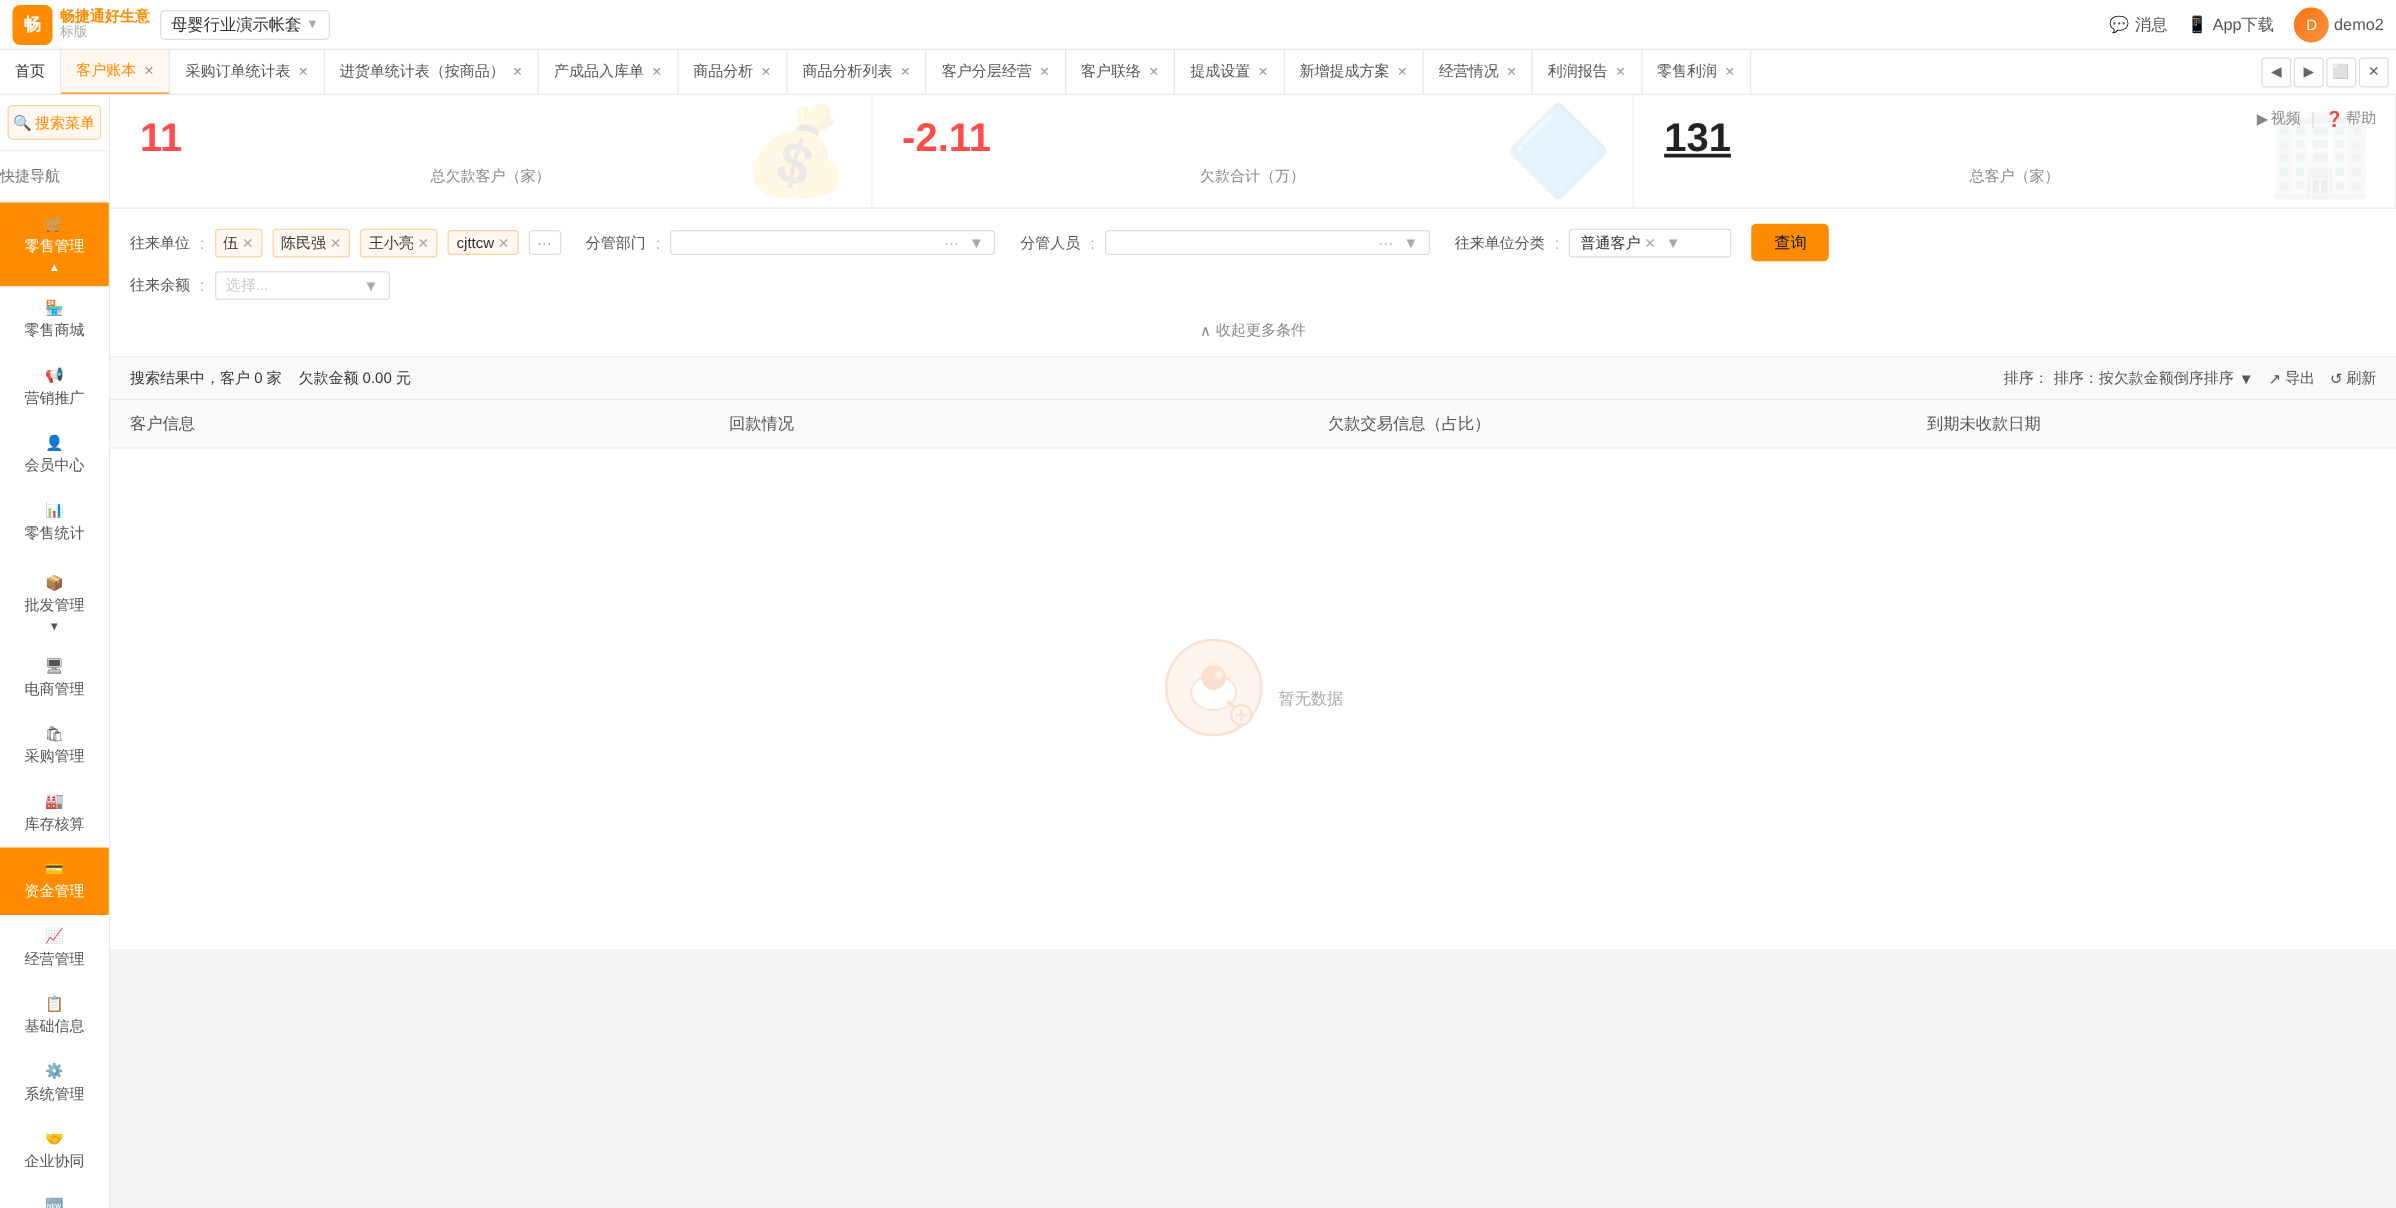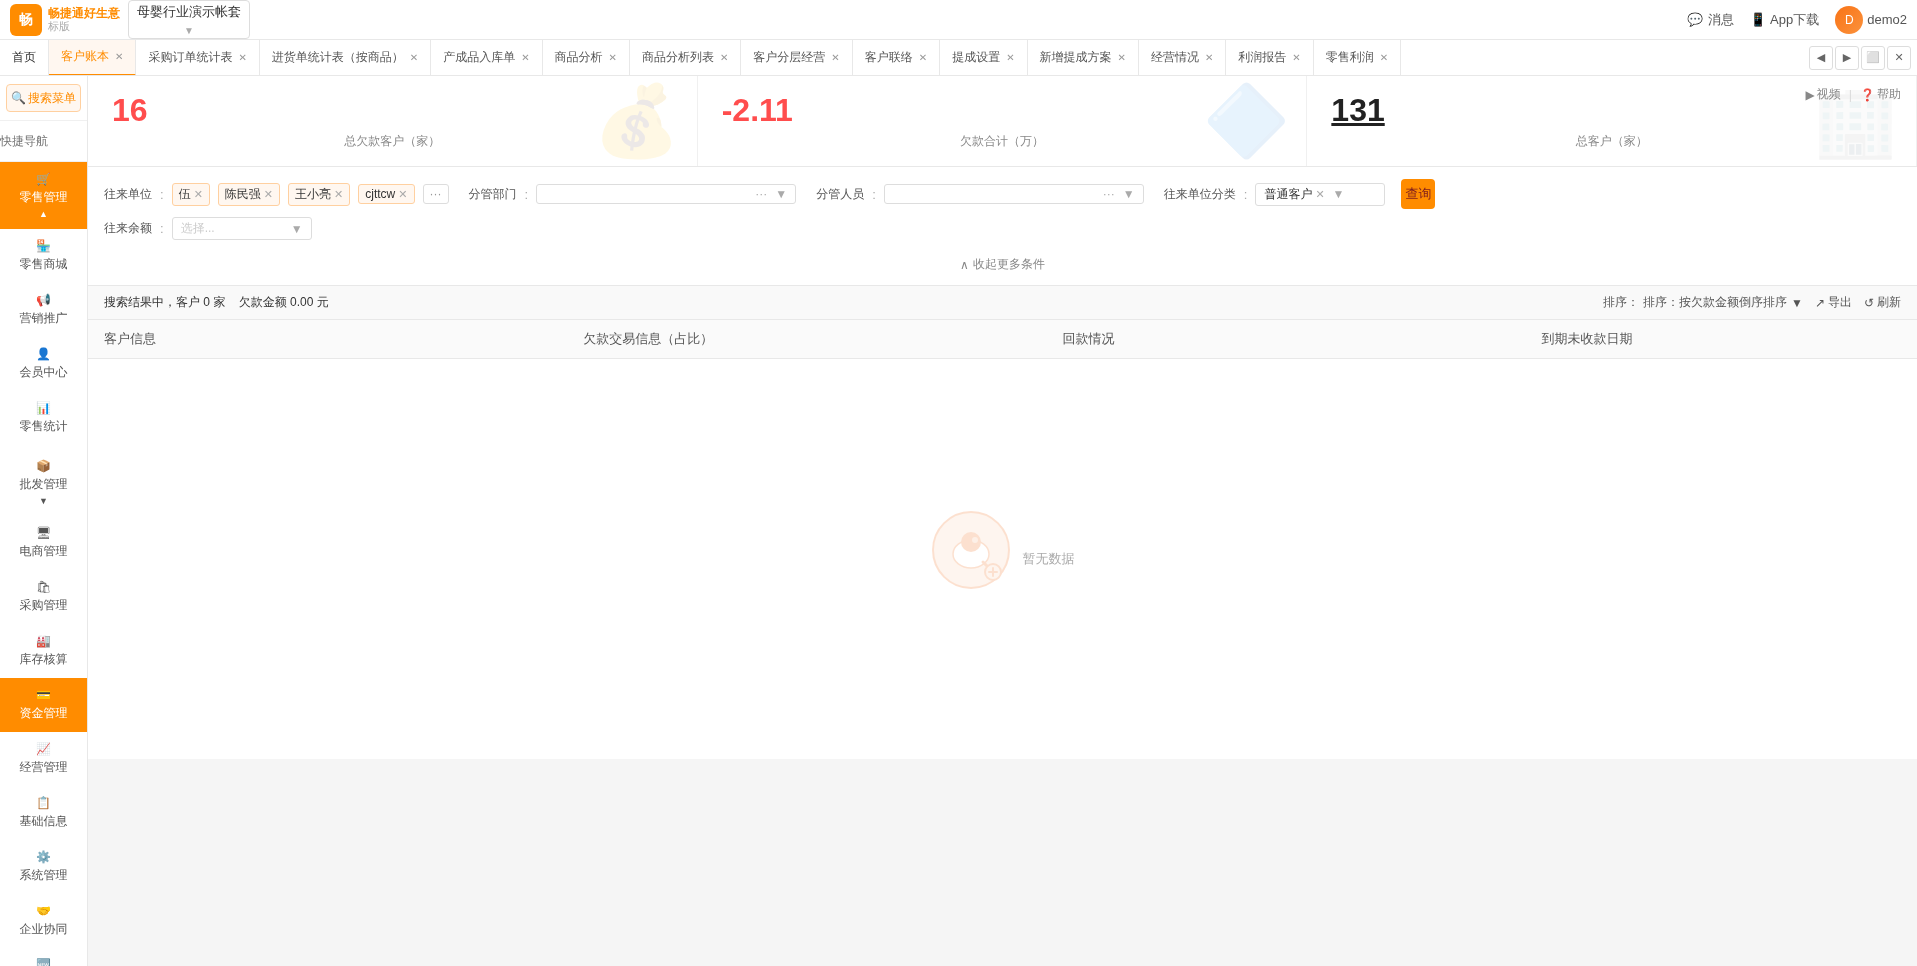--- a/index.html
+++ b/index.html
@@ -3,21 +3,21 @@
   <meta charset="utf-8">
   <style>
     * { margin: 0; padding: 0; box-sizing: border-box; }
     body { font-family: 'Microsoft YaHei', Arial, sans-serif; font-size: 13px; background: #f5f5f5; display: flex; flex-direction: column; height: 100vh; overflow: hidden; }
 
     
     .top-bar { background: #fff; height: 40px; display: flex; align-items: center; padding: 0 10px; border-bottom: 1px solid #e8e8e8; justify-content: space-between; flex-shrink: 0; }
     .top-bar-left { display: flex; align-items: center; gap: 8px; }
     .logo-area { display: flex; align-items: center; gap: 6px; }
     .logo-icon { width: 32px; height: 32px; background: #ff8c00; border-radius: 6px; display: flex; align-items: center; justify-content: center; color: white; font-size: 14px; font-weight: bold; }
-    .account-selector { display: flex; align-items: center; gap: 4px; font-size: 13px; color: #333; cursor: pointer; border: 1px solid #ddd; border-radius: 4px; padding: 2px 8px; flex-direction: column; }
+    .account-selector { display: flex; align-items: center; gap: 4px; font-size: 13px; color: #333; cursor: pointer; border: 1px solid #ddd; border-radius: 4px; padding: 2px 8px; }
     .top-bar-right { display: flex; align-items: center; gap: 16px; }
     .top-right-item { display: flex; align-items: center; gap: 4px; color: #555; cursor: pointer; font-size: 13px; }
     .avatar { width: 28px; height: 28px; border-radius: 50%; background: linear-gradient(135deg, #f97316, #fb923c); display: flex; align-items: center; justify-content: center; color: white; font-size: 12px; }
 
     
     .nav-tabs { background: #fff; height: 36px; display: flex; align-items: center; border-bottom: 1px solid #e8e8e8; flex-shrink: 0; overflow: hidden; }
     .nav-tab { height: 36px; padding: 0 12px; display: flex; align-items: center; gap: 4px; cursor: pointer; font-size: 12px; color: #555; border-right: 1px solid #e8e8e8; white-space: nowrap; flex-shrink: 0; }
     .nav-tab.active { background: #fff7f0; color: #ff8c00; border-bottom: 2px solid #ff8c00; }
     .nav-tab.home { color: #333; font-weight: 500; }
     .nav-tab .close-x { color: #999; font-size: 10px; cursor: pointer; margin-left: 2px; }
@@ -260,21 +260,21 @@
 
     </div>
 
   </div>
 
   <div class="content-area">
 
     <div class="stats-header">
       <div class="stat-block">
         <div class="stat-bg-icon" style="font-size:70px;opacity:0.12;color:#ff8c00;">💰</div>
-        <div class="stat-value">16</div>
+        <div class="stat-value">11</div>
         <div class="stat-label">总欠款客户（家）</div>
       </div>
       <div class="stat-block">
         <div class="stat-bg-icon" style="font-size:70px;opacity:0.1;color:#ff8c00;">🔷</div>
         <div class="stat-value">-2.11</div>
         <div class="stat-label">欠款合计（万）</div>
       </div>
       <div class="stat-block">
         <div class="stat-bg-icon" style="font-size:70px;opacity:0.1;color:#aad4f5;">🏢</div>
         <div class="stat-value black">131</div>
@@ -335,21 +335,21 @@
         <span class="filter-label" style="margin-left:12px;">往来单位分类</span>
         <span style="color:#aaa;">:</span>
         <div class="filter-select" style="min-width:130px;">
           <span class="filter-tag" style="border:none;background:none;padding:0;">
             <span>普通客户</span>
             <span class="del">✕</span>
           </span>
           <span class="arrow" style="margin-left:4px;">▼</span>
         </div>
 
-        <button style="background:#ff8c00;color:#7f1d1d;border:none;border-radius:4px;padding:6px 4px;font-size:13px;cursor:pointer;margin-left:8px;">查询</button>
+        <button style="background:#ff8c00;color:#0f172a;border:none;border-radius:4px;padding:6px 18px;font-size:13px;cursor:pointer;margin-left:8px;">查询</button>
       </div>
       <div class="filter-row">
         <span class="filter-label">往来余额</span>
         <span style="color:#aaa;">:</span>
         <div class="filter-select" style="min-width:140px;">
           <span style="color:#ccc;flex:1;">选择...</span>
           <span class="arrow">▼</span>
         </div>
       </div>
       <div style="display:flex;justify-content:center;">
@@ -383,22 +383,22 @@
         <div class="result-action-btn">
           <span>↺</span>
           <span>刷新</span>
         </div>
       </div>
     </div>
 
     <div class="data-table">
       <div class="table-header">
         <div>客户信息</div>
+        <div>回款情况</div>
         <div>欠款交易信息（占比）</div>
-        <div>回款情况</div>
         <div>到期未收款日期</div>
       </div>
       <div class="table-body">
         <div class="empty-state">
           <div class="empty-icon">
             <svg width="80" height="80" viewBox="0 0 80 80" fill="none" xmlns="http://www.w3.org/2000/svg">
               <circle cx="40" cy="40" r="38" fill="#fde8d8" stroke="#f9b48a" stroke-width="2"></circle>
               <ellipse cx="40" cy="44" rx="18" ry="14" fill="#fff" stroke="#f9b48a" stroke-width="1.5"></ellipse>
               <circle cx="40" cy="32" r="10" fill="#f9b48a"></circle>
               <circle cx="44" cy="30" r="3" fill="#fff" opacity="0.5"></circle>

